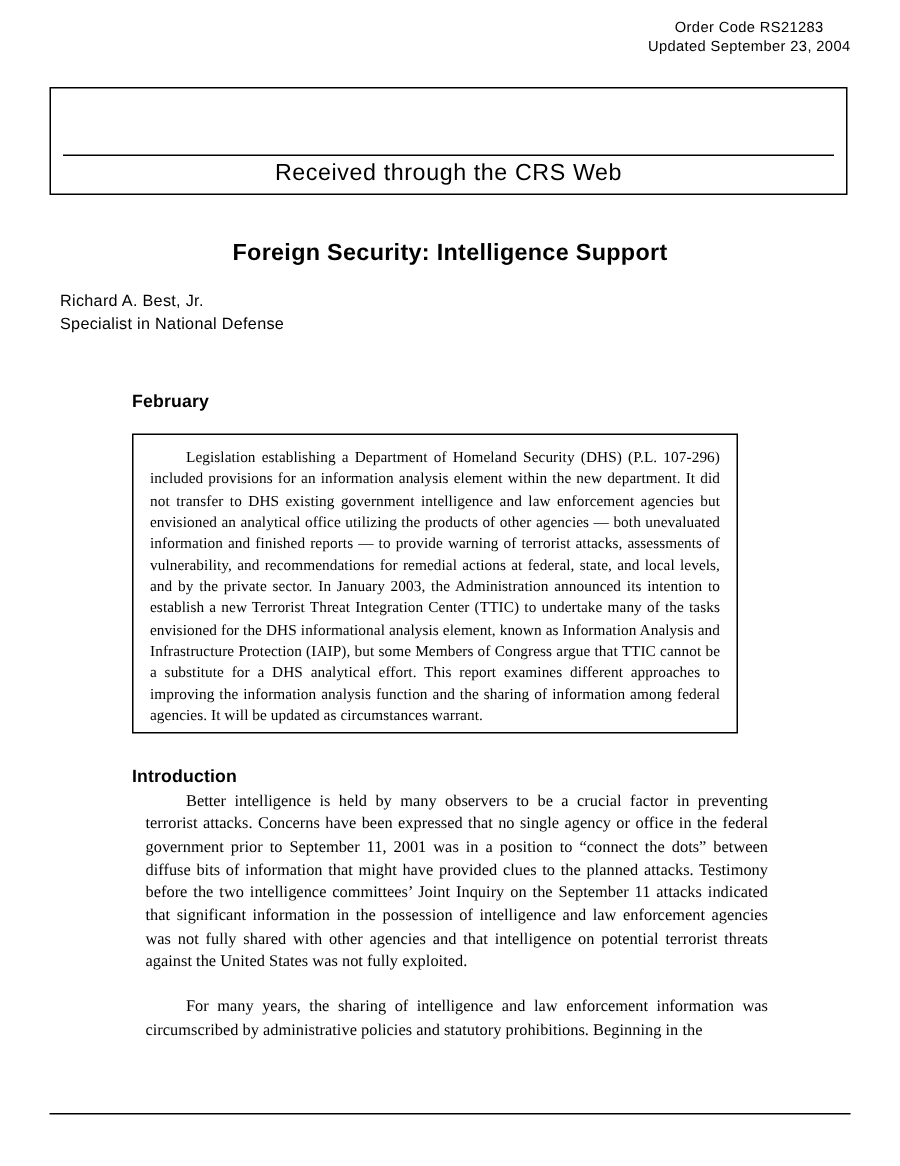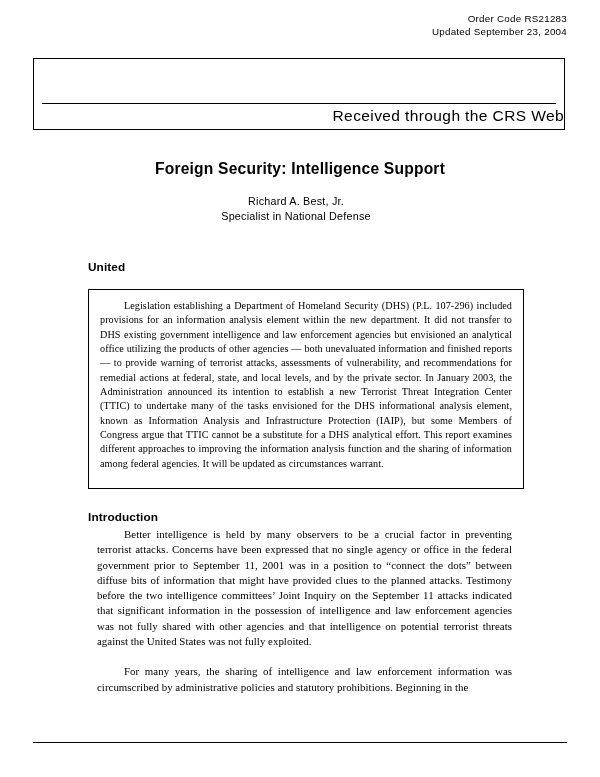--- a/index.html
+++ b/index.html
@@ -22,21 +22,21 @@
     inset: 0;
     width: 600px;
     height: 777px;
   }
 
   
   .order-block {
     position: absolute;
     top: 12px;
     right: 33px;
-    text-align: right;
+    text-align: center;
     font-family: "Liberation Sans", sans-serif;
     font-size: 9.8px;
     line-height: 13.2px;
     letter-spacing: 0.25px;
     color: #000;
   }
 
   
   .masthead {
     position: absolute;
@@ -66,21 +66,21 @@
     right: 8px;
     top: 44px;
     height: 0;
     border-top: 1.3px solid #000;
   }
   .masthead-subtitle {
     position: absolute;
     left: 0;
     right: 0;
     top: 46px;
-    text-align: right;
+    text-align: center;
     font-family: "Liberation Sans", sans-serif;
     font-size: 15.5px;
     line-height: 22px;
     font-weight: 400;
     letter-spacing: 0.4px;
     white-space: nowrap;
   }
 
   
   .report-title {
@@ -93,21 +93,21 @@
     font-size: 15.6px;
     font-weight: bold;
     letter-spacing: 0.2px;
     white-space: nowrap;
   }
   .byline {
     position: absolute;
     left: 40px;
     right: 48px;
     top: 194px;
-    text-align: center;
+    text-align: left;
     font-family: "Liberation Sans", sans-serif;
     font-size: 10.8px;
     line-height: 15.2px;
     letter-spacing: 0.2px;
   }
   .byline div { white-space: nowrap; }
 
   
   .section-heading {
     position: absolute;
@@ -118,21 +118,21 @@
     letter-spacing: 0.1px;
   }
   .heading-summary { top: 260px; }
   .heading-intro { top: 510px; text-align: center; }
 
   
   .summary-box {
     position: absolute;
     left: 88px;
     top: 289px;
-    width: 436px;
+    width: 404px;
     height: 200px;
     border: 1.2px solid #000;
     box-sizing: border-box;
   }
   .summary-text {
     position: absolute;
     left: 11px;
     right: 11px;
     top: 9px;
     font-family: "Liberation Serif", serif;
@@ -206,21 +206,21 @@
     <div class="masthead-subtitle">Received through the CRS Web</div>
   </div>
 
   <div class="report-title">Foreign Security:  Intelligence Support</div>
 
   <div class="byline">
     <div>Richard A. Best, Jr.</div>
     <div>Specialist in National Defense</div>
   </div>
 
-  <div class="section-heading heading-summary">United</div>
+  <div class="section-heading heading-summary">February</div>
 
   <div class="summary-box">
     <div class="summary-text">Legislation establishing a Department of Homeland Security (DHS) (P.L. 107-296) included provisions for an information analysis element within the new department.  It did not transfer to DHS existing government intelligence and law enforcement agencies but envisioned an analytical office utilizing the products of other agencies —  both unevaluated information and finished reports —  to provide warning of terrorist attacks, assessments of vulnerability, and recommendations for remedial actions at federal, state, and local levels, and by the private sector. In January 2003, the Administration announced its intention to establish a new Terrorist Threat Integration Center (TTIC) to undertake many of the tasks envisioned for the DHS informational analysis element, known as Information Analysis and Infrastructure Protection (IAIP), but some Members of Congress argue that TTIC cannot be a substitute for a DHS analytical effort.  This report examines different approaches to improving the information analysis function and the sharing of information among federal agencies. It will be updated as circumstances warrant.</div>
   </div>
 
   <div class="section-heading heading-intro">Introduction</div>
 
   <div class="body-col">
     <p class="body-p">Better intelligence is held by many observers to be a crucial factor in preventing terrorist attacks.  Concerns have been expressed that no single agency or office in the federal government prior to September 11, 2001 was in a position to “connect the dots” between diffuse bits of information that might have provided clues to the planned attacks. Testimony before the two intelligence committees’ Joint Inquiry on the September 11 attacks indicated that significant information in the possession of intelligence and law enforcement agencies was not fully shared with other agencies and that intelligence on potential terrorist threats against the United States was not fully exploited.</p>
     <p class="body-p">For many years, the sharing of intelligence and law enforcement information was circumscribed by administrative policies and statutory prohibitions.  Beginning in the</p>

